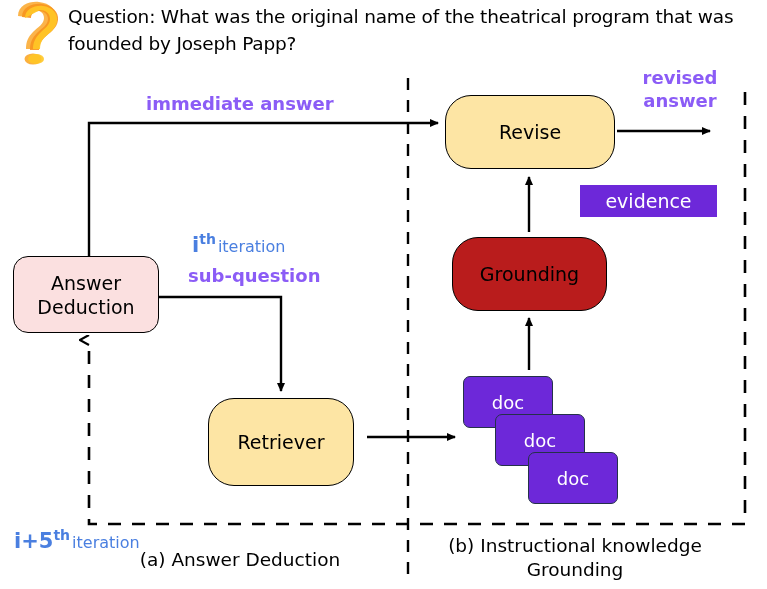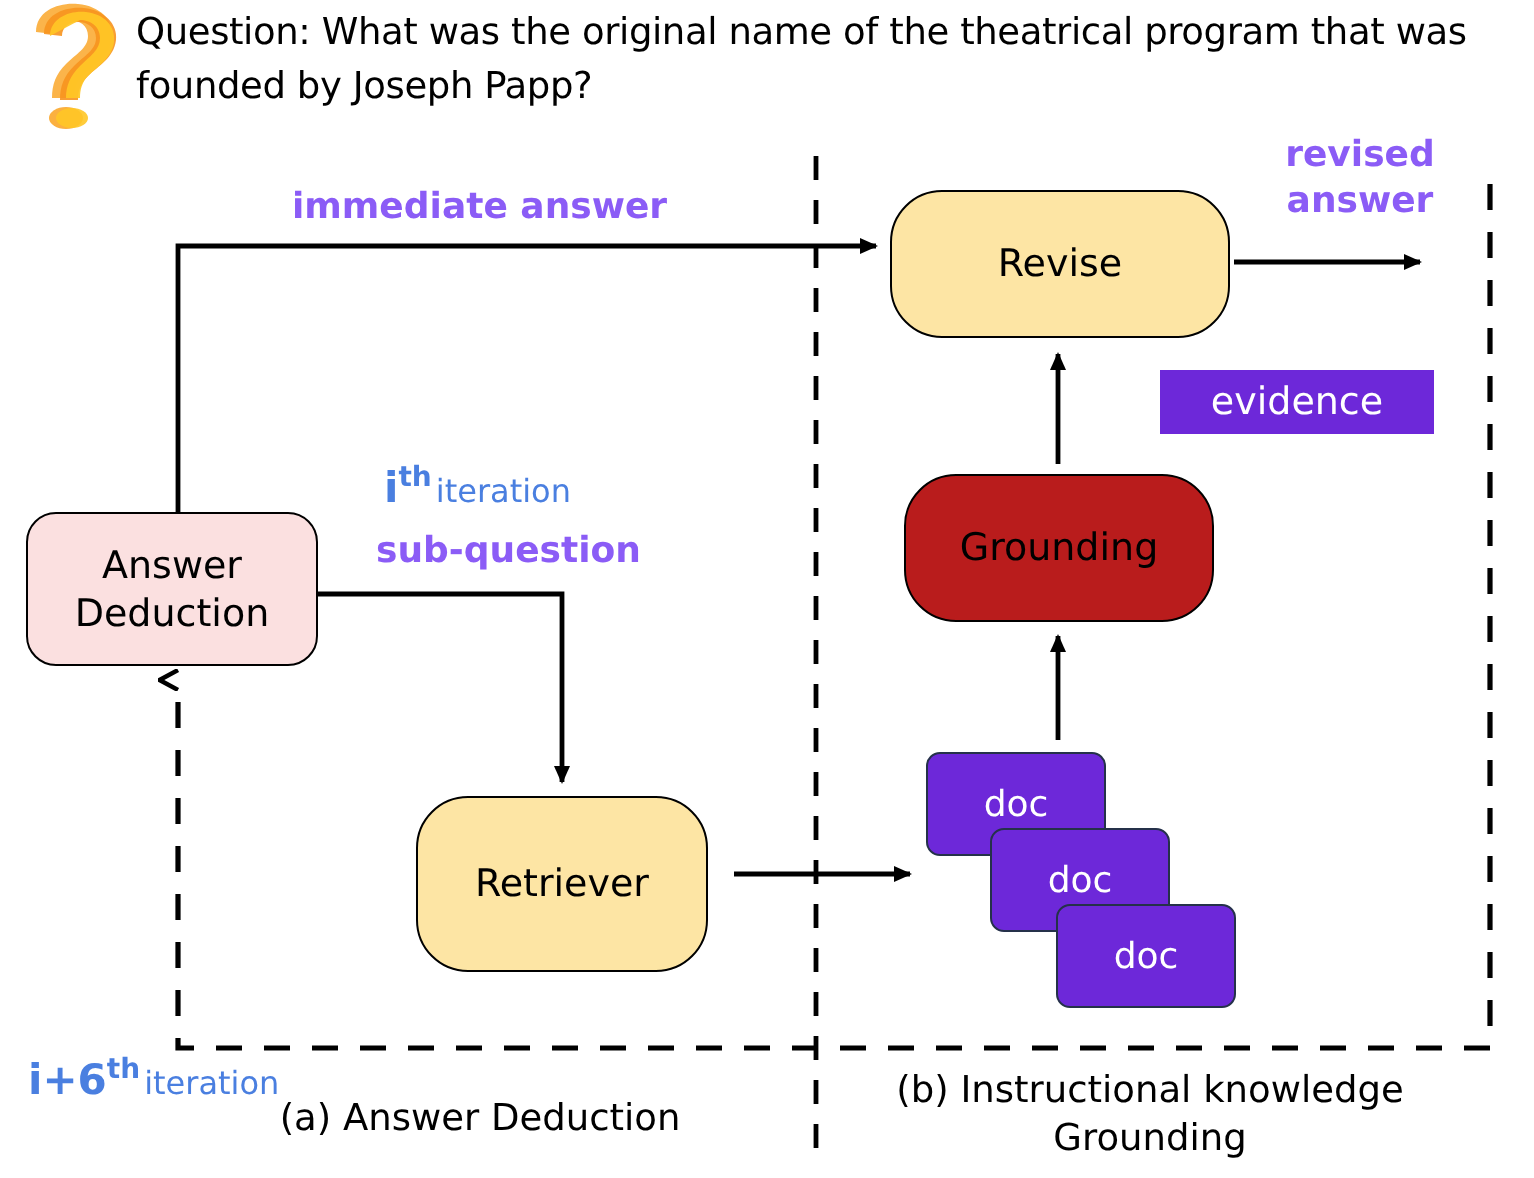--- a/index.html
+++ b/index.html
@@ -298,19 +298,19 @@
   <div class="edge-label" id="label-revised-answer">
     <div>revised</div>
     <div>answer</div>
   </div>
 
   <div class="iter-label" id="label-iteration-i">
     <span>i</span><span class="iter-sup">th</span><span class="iter-word">iteration</span>
   </div>
 
   <div class="iter-label" id="label-iteration-i1">
-    <span>i+6</span><span class="iter-sup">th</span><span class="iter-word">iteration</span>
+    <span>i+5</span><span class="iter-sup">th</span><span class="iter-word">iteration</span>
   </div>
 
   <div class="caption" id="caption-a">(a) Answer Deduction</div>
   <div class="caption" id="caption-b">(b) Instructional knowledge Grounding</div>
 
 </div>
 
 </body></html>

